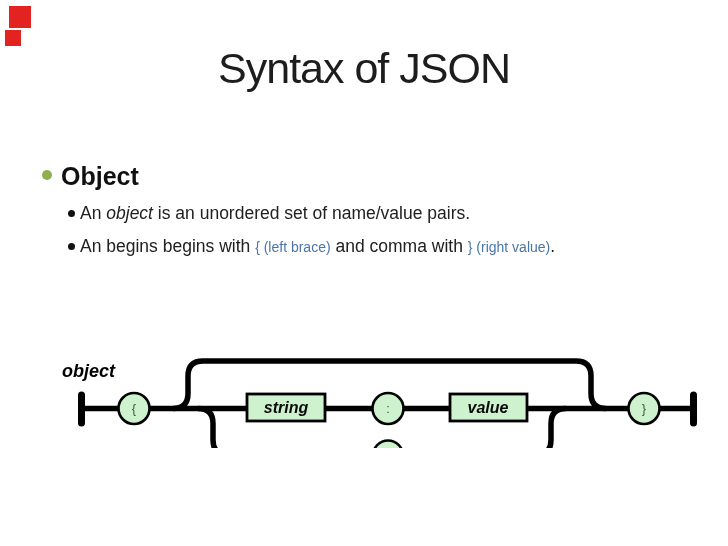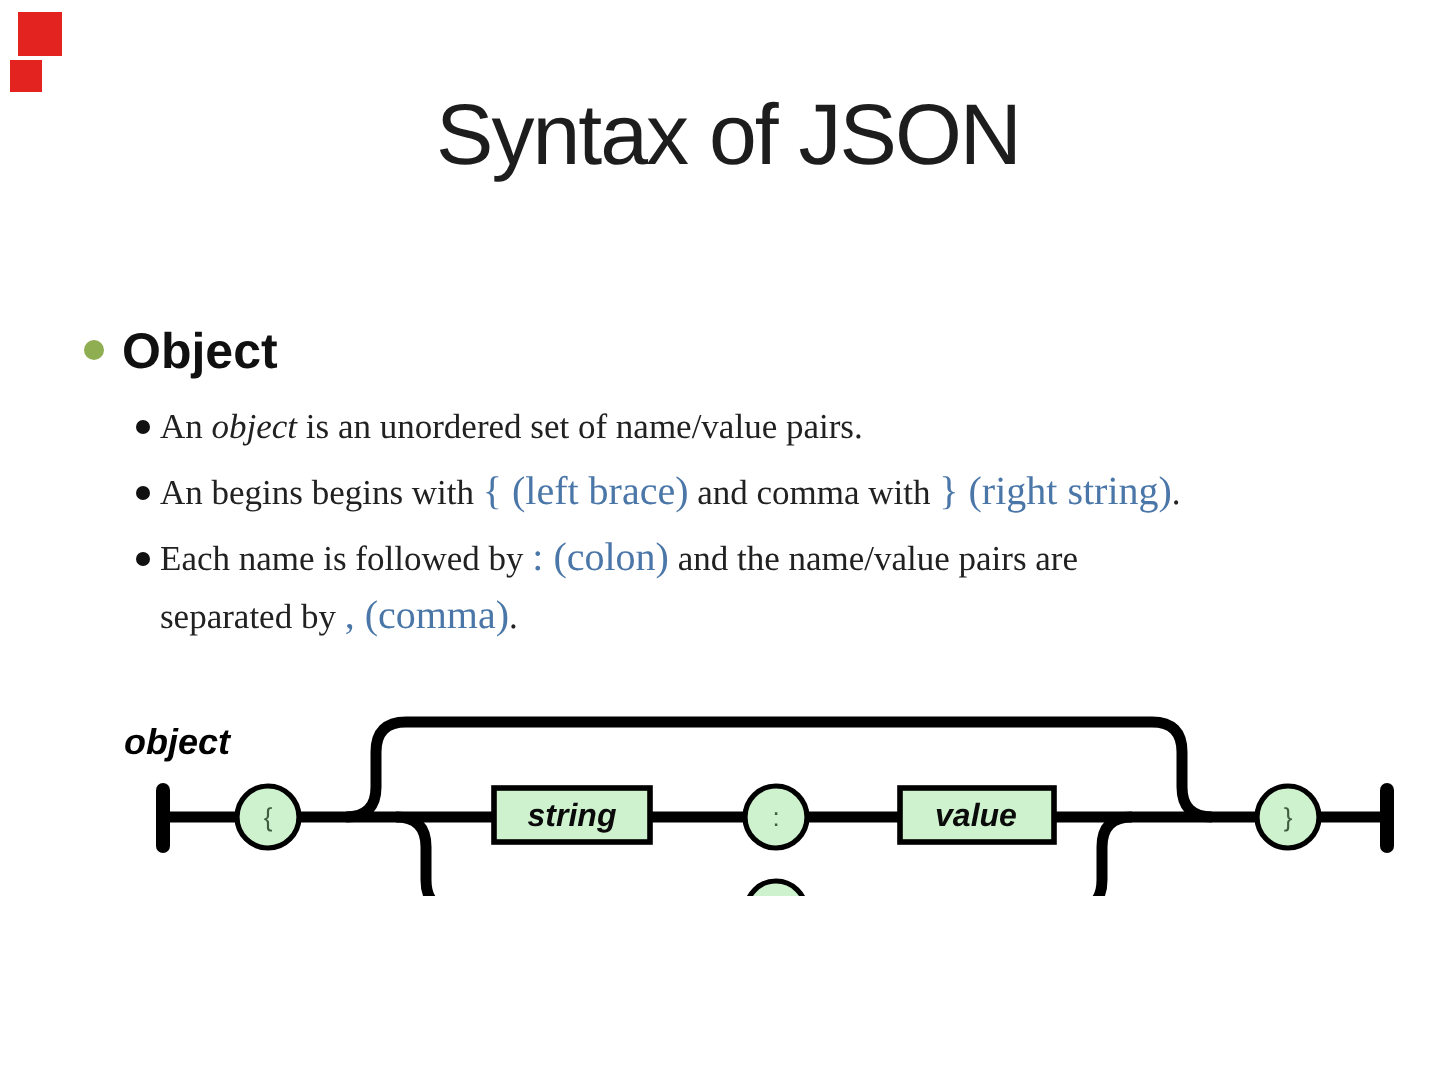--- a/index.html
+++ b/index.html
@@ -48,41 +48,41 @@
     border-radius: 50%;
     background: #8fae52;
     margin: 0 9px 2px 2px;
     flex: 0 0 auto;
   }
   .lvl1 .label {
     font-size: 25px;
     font-weight: 700;
     color: #101010;
   }
-  .sublist { margin-top: 7px; font-family: Liberation Serif, serif; }
+  .sublist { margin-top: 7px; }
   .subitem {
     position: relative;
     padding-left: 40px;
     font-size: 17.5px;
     line-height: 29px;
     margin-bottom: 4px;
     color: #212121;
   }
   .subitem::before {
     content: "";
     position: absolute;
     left: 28px; top: 11px;
     width: 7px; height: 7px;
     border-radius: 50%;
     background: #111;
   }
   .italic { font-style: italic; }
   .syntax {
     color: #4a76a8;
-    font-size: 20px;
+    font-size: 14px;
   }
 
   
   .diagram-svg {
     position: absolute;
     left: 0; top: 0;
     width: 728px; height: 546px;
   }
   .rail {
     fill: none;
@@ -130,22 +130,21 @@
 
   <div class="title">Syntax of JSON</div>
 
   <div class="bullets">
     <div class="lvl1">
       <span class="dot"></span>
       <span class="label">Object</span>
     </div>
     <div class="sublist">
       <div class="subitem"><span>An </span><span class="italic">object</span><span> is an unordered set of name/value pairs.</span></div>
-      <div class="subitem"><span>An begins begins with </span><span class="syntax">{ (left brace)</span><span> and comma with </span><span class="syntax">} (right string)</span><span>.</span></div>
-      <div class="subitem"><span>Each name is followed by </span><span class="syntax">: (colon)</span><span> and the name/value pairs are</span><br><span>separated by </span><span class="syntax">, (comma)</span><span>.</span></div>
+      <div class="subitem"><span>An begins begins with </span><span class="syntax">{ (left brace)</span><span> and comma with </span><span class="syntax">} (right value)</span><span>.</span></div>
     </div>
   </div>
 
   <svg class="diagram-svg" viewBox="0 0 728 546">
 
     <line class="terminal" x1="81.5" y1="395" x2="81.5" y2="423"></line>
     <line class="rail" x1="81" y1="408.5" x2="693" y2="408.5"></line>
     <path class="rail" d="M 173 408.5 Q 188 408.5 188 393.5 L 188 376 Q 188 361 203 361 L 576 361 Q 591 361 591 376 L 591 393.5 Q 591 408.5 606 408.5"></path>
     <path class="rail" d="M 198 408.5 Q 213 408.5 213 423.5 L 213 440 Q 213 455 228 455 L 536 455 Q 551 455 551 440 L 551 423.5 Q 551 408.5 566 408.5"></path>
     <line class="terminal" x1="693.5" y1="395" x2="693.5" y2="423"></line>

